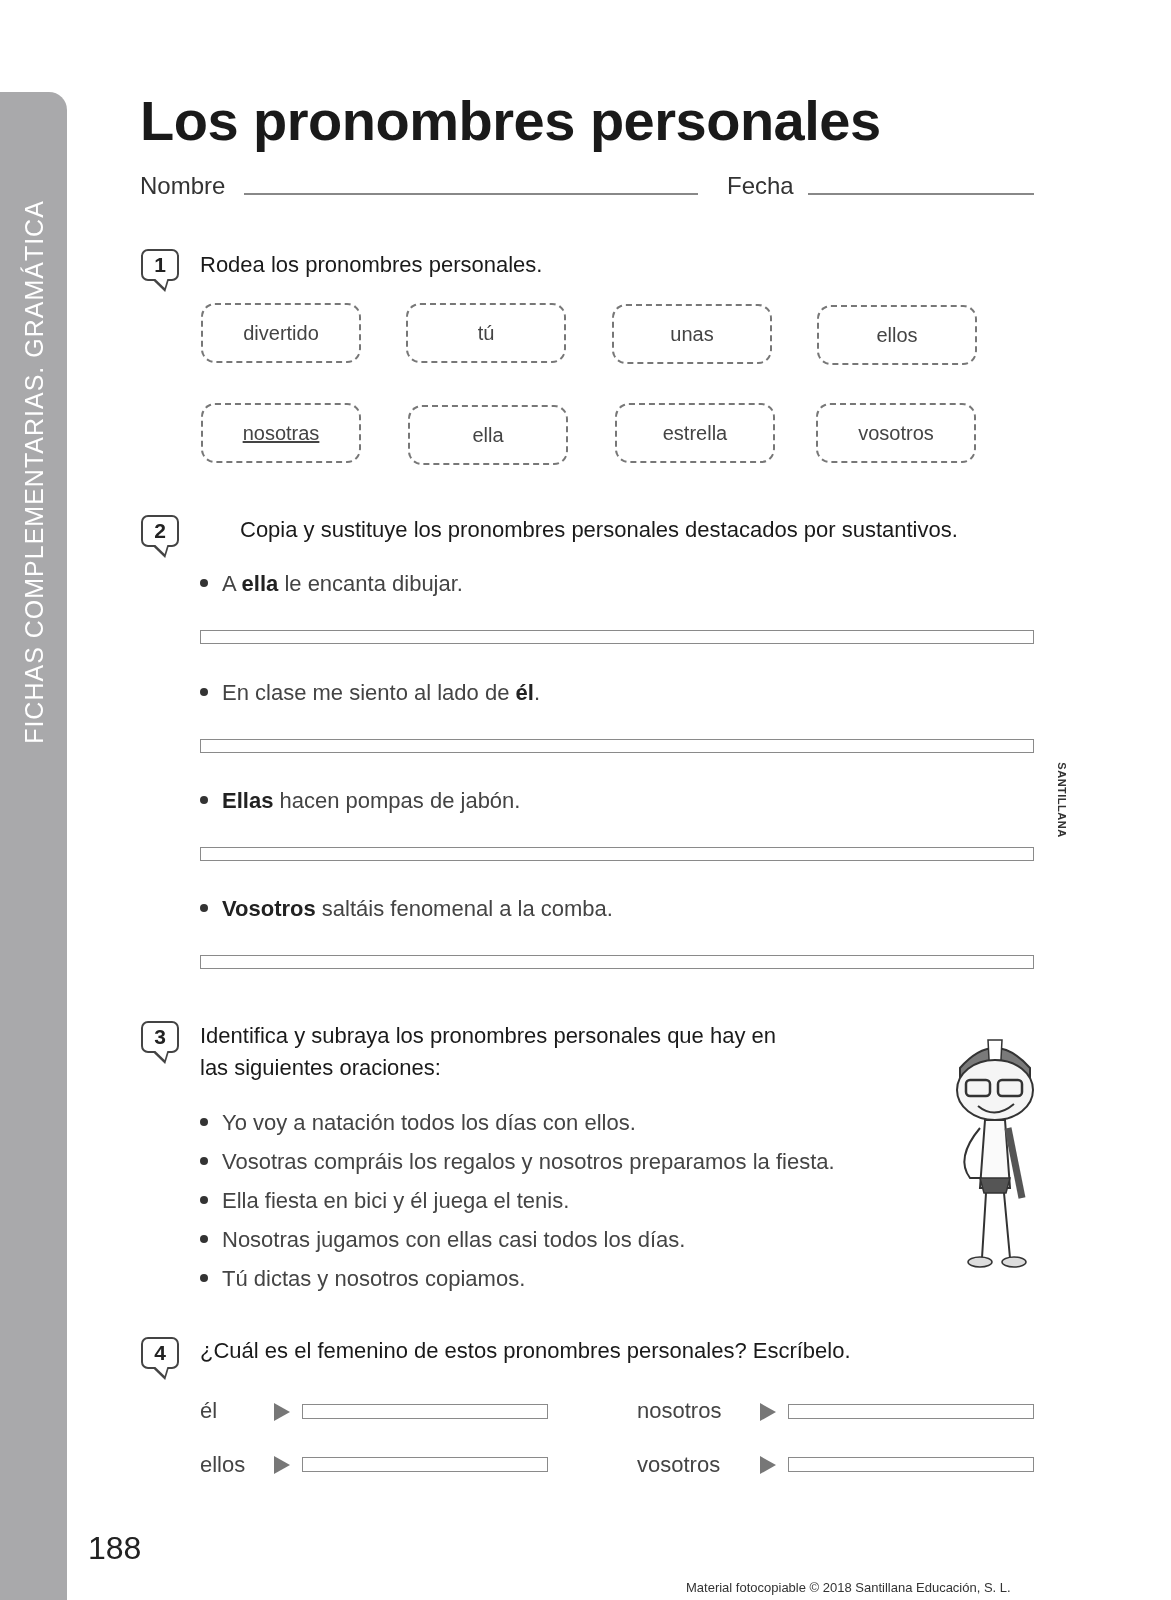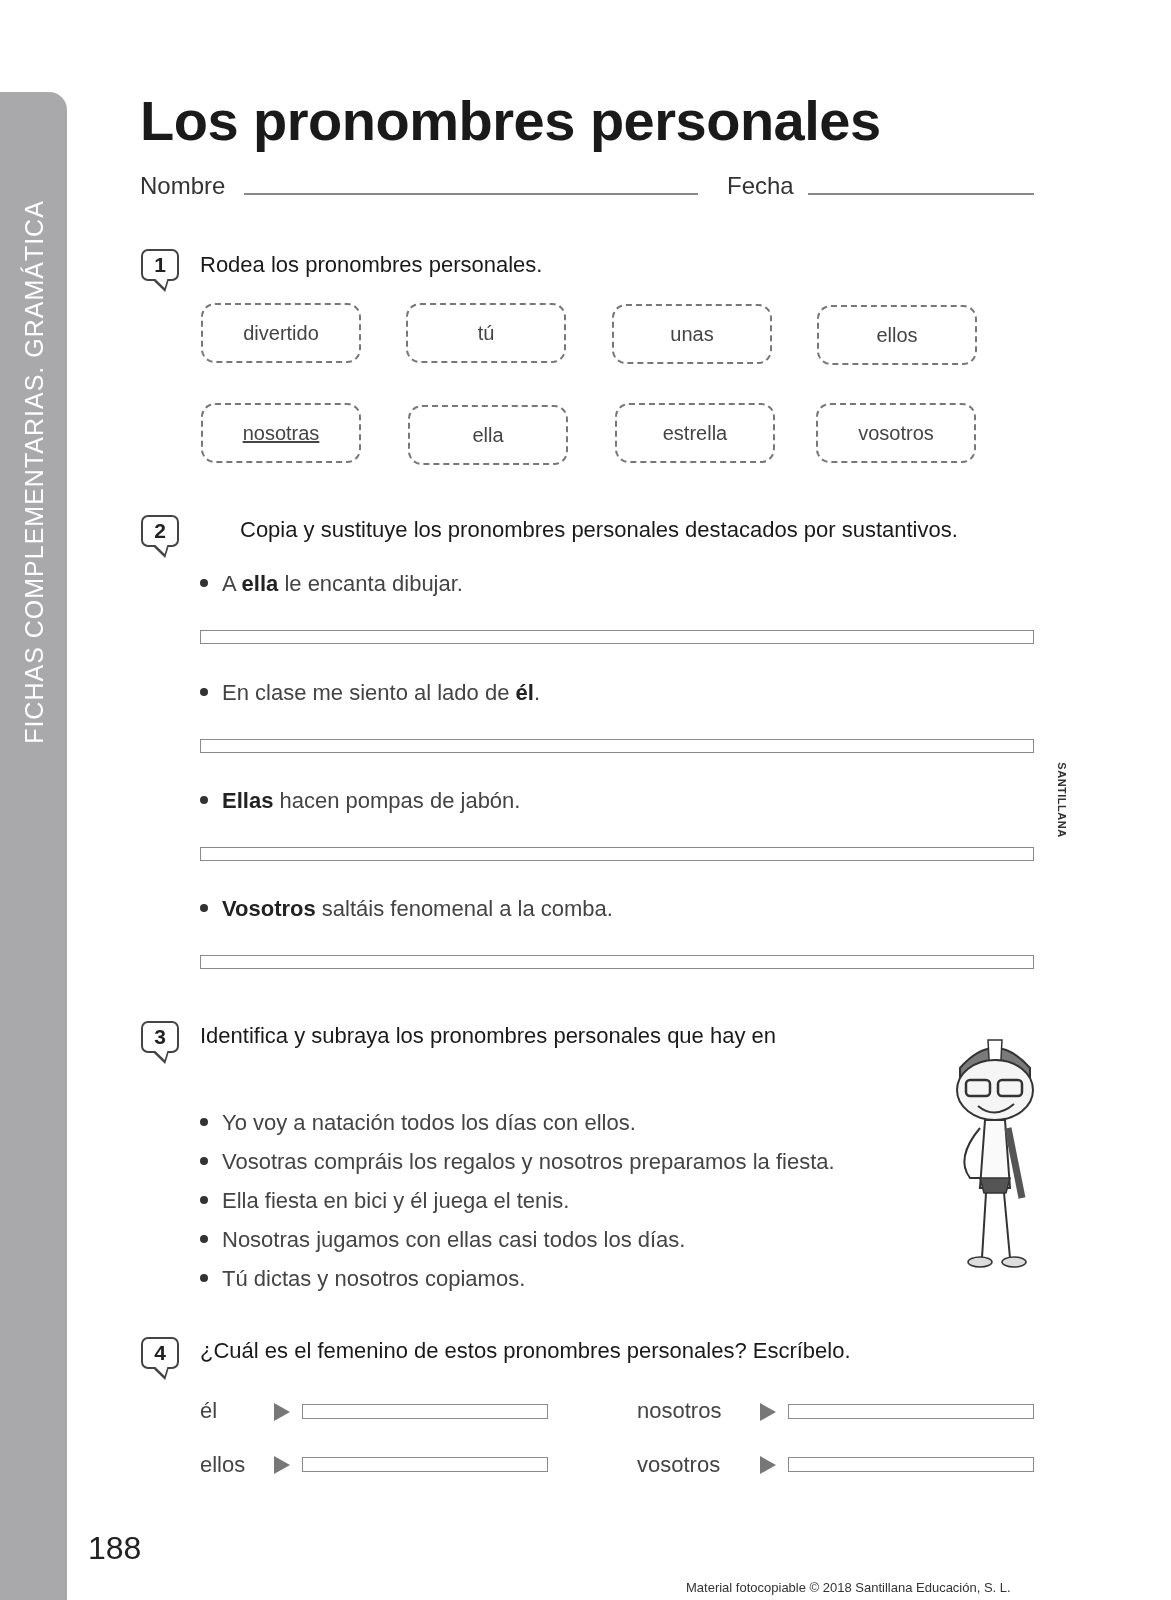--- a/index.html
+++ b/index.html
@@ -65,20 +65,21 @@
 <div class="answer-box" style="top:847px;"></div>
 
 <div class="bullet" style="left:200px;top:896px;"><span class="dot"></span><span></span><b>Vosotros</b><span> saltáis fenomenal a la comba.</span></div>
 <div class="answer-box" style="top:955px;"></div>
 
 <div class="publisher">SANTILLANA</div>
 
 <div class="badge" style="left:141px;top:1021px;">3</div>
 <div class="instr" style="left:200px;top:1020px;">
   <div>Identifica y subraya los pronombres personales que hay en</div>
+  <div>las siguientes oraciones:</div>
 </div>
 <div class="bullet" style="left:200px;top:1110px;"><span class="dot"></span><span>Yo voy a natación todos los días con ellos.</span></div>
 <div class="bullet" style="left:200px;top:1149px;"><span class="dot"></span><span>Vosotras compráis los regalos y nosotros preparamos la fiesta.</span></div>
 <div class="bullet" style="left:200px;top:1188px;"><span class="dot"></span><span>Ella fiesta en bici y él juega el tenis.</span></div>
 <div class="bullet" style="left:200px;top:1227px;"><span class="dot"></span><span>Nosotras jugamos con ellas casi todos los días.</span></div>
 <div class="bullet" style="left:200px;top:1266px;text-align:center;"><span class="dot"></span><span>Tú dictas y nosotros copiamos.</span></div>
 
 <svg class="character" viewBox="0 0 130 250">
   <path d="M30 40 Q65 0 100 40 L100 50 L30 50 Z" fill="#7a7a7a" stroke="#333" stroke-width="2"></path>
   <path d="M58 12 L72 12 L70 50 L60 50 Z" fill="#fff" stroke="#333" stroke-width="1.5"></path>

